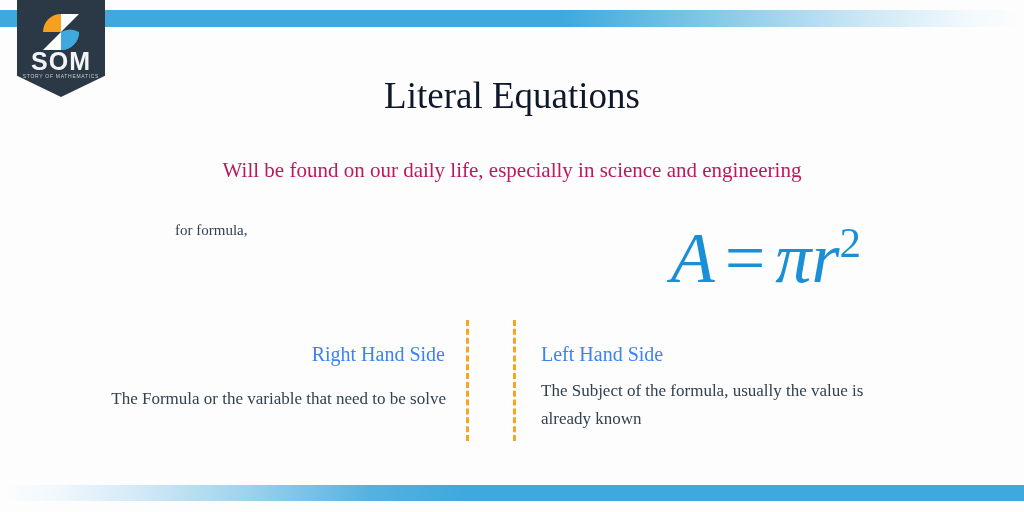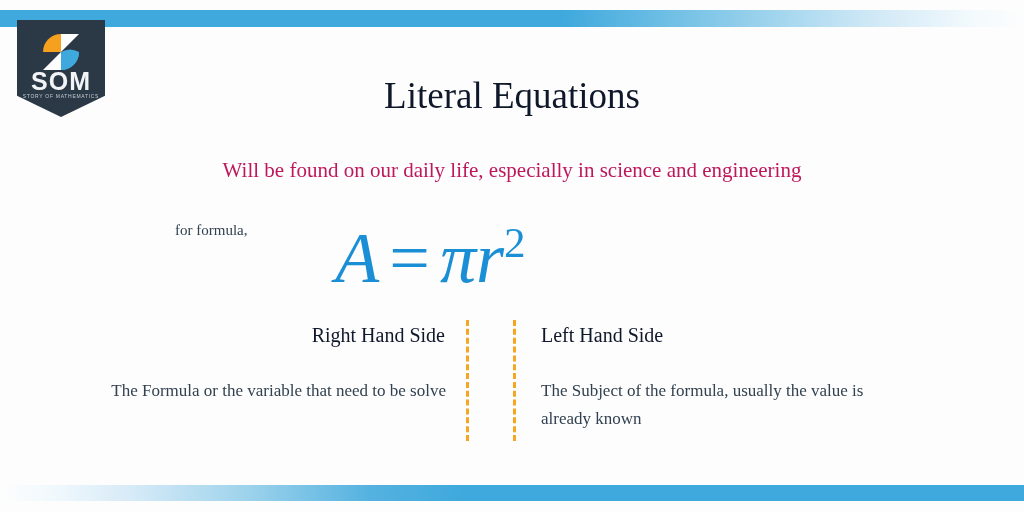--- a/index.html
+++ b/index.html
@@ -42,21 +42,20 @@
         #9ed3ec 24%, #55b2e0 36%, #3fa9dd 45%, #3fa9dd 100%);
   }
 
   
   .logo {
     position: absolute;
     left: 17px;
     top: 0;
     width: 88px;
     height: 97px;
-    margin-top: 20px;
   }
   .logo-shield {
     position: absolute;
     inset: 0;
     background: #2b3947;
     clip-path: polygon(0 0, 100% 0, 100% 78%, 50% 100%, 0 78%);
   }
   .logo-mark {
     position: absolute;
     left: 23px;
@@ -120,21 +119,21 @@
     font-size: 15px;
     line-height: 1.2;
   }
 
   
   .equation {
     position: absolute;
     left: 0;
     top: 222px;
     width: 861px;
-    text-align: center;
+    text-align: right;
     color: #1b8fd6;
     font-size: 72px;
     line-height: 1;
     white-space: nowrap;
   }
   .equation .v   { font-style: italic; }
   .equation .op  { font-style: normal; margin: 0 10px; }
   .equation .pi  { font-style: italic; }
   .equation .sup {
     font-style: normal;
@@ -150,22 +149,22 @@
     width: 0;
     height: 121px;
     border-left: 3px dashed #f5a623;
   }
   .divider-left  { left: 466px; }
   .divider-right { left: 513px; }
 
   
   .label-orange {
     position: absolute;
-    top: 323px;
-    color: #0f172a;
+    top: 342px;
+    color: #3b82f6;
     font-size: 20px;
     line-height: 1.2;
   }
   .label-rhs {
     left: 180px;
     width: 265px;
     text-align: right;
   }
   .label-lhs {
     left: 541px;
@@ -178,20 +177,21 @@
     position: absolute;
     top: 377px;
     color: #32414f;
     font-size: 17px;
     line-height: 1.65;
   }
   .desc-left {
     left: 106px;
     width: 340px;
     text-align: right;
+    margin-top: 8px;
   }
   .desc-right {
     left: 541px;
     width: 345px;
     text-align: left;
   }
 </style>
 </head>
 <body>
 

